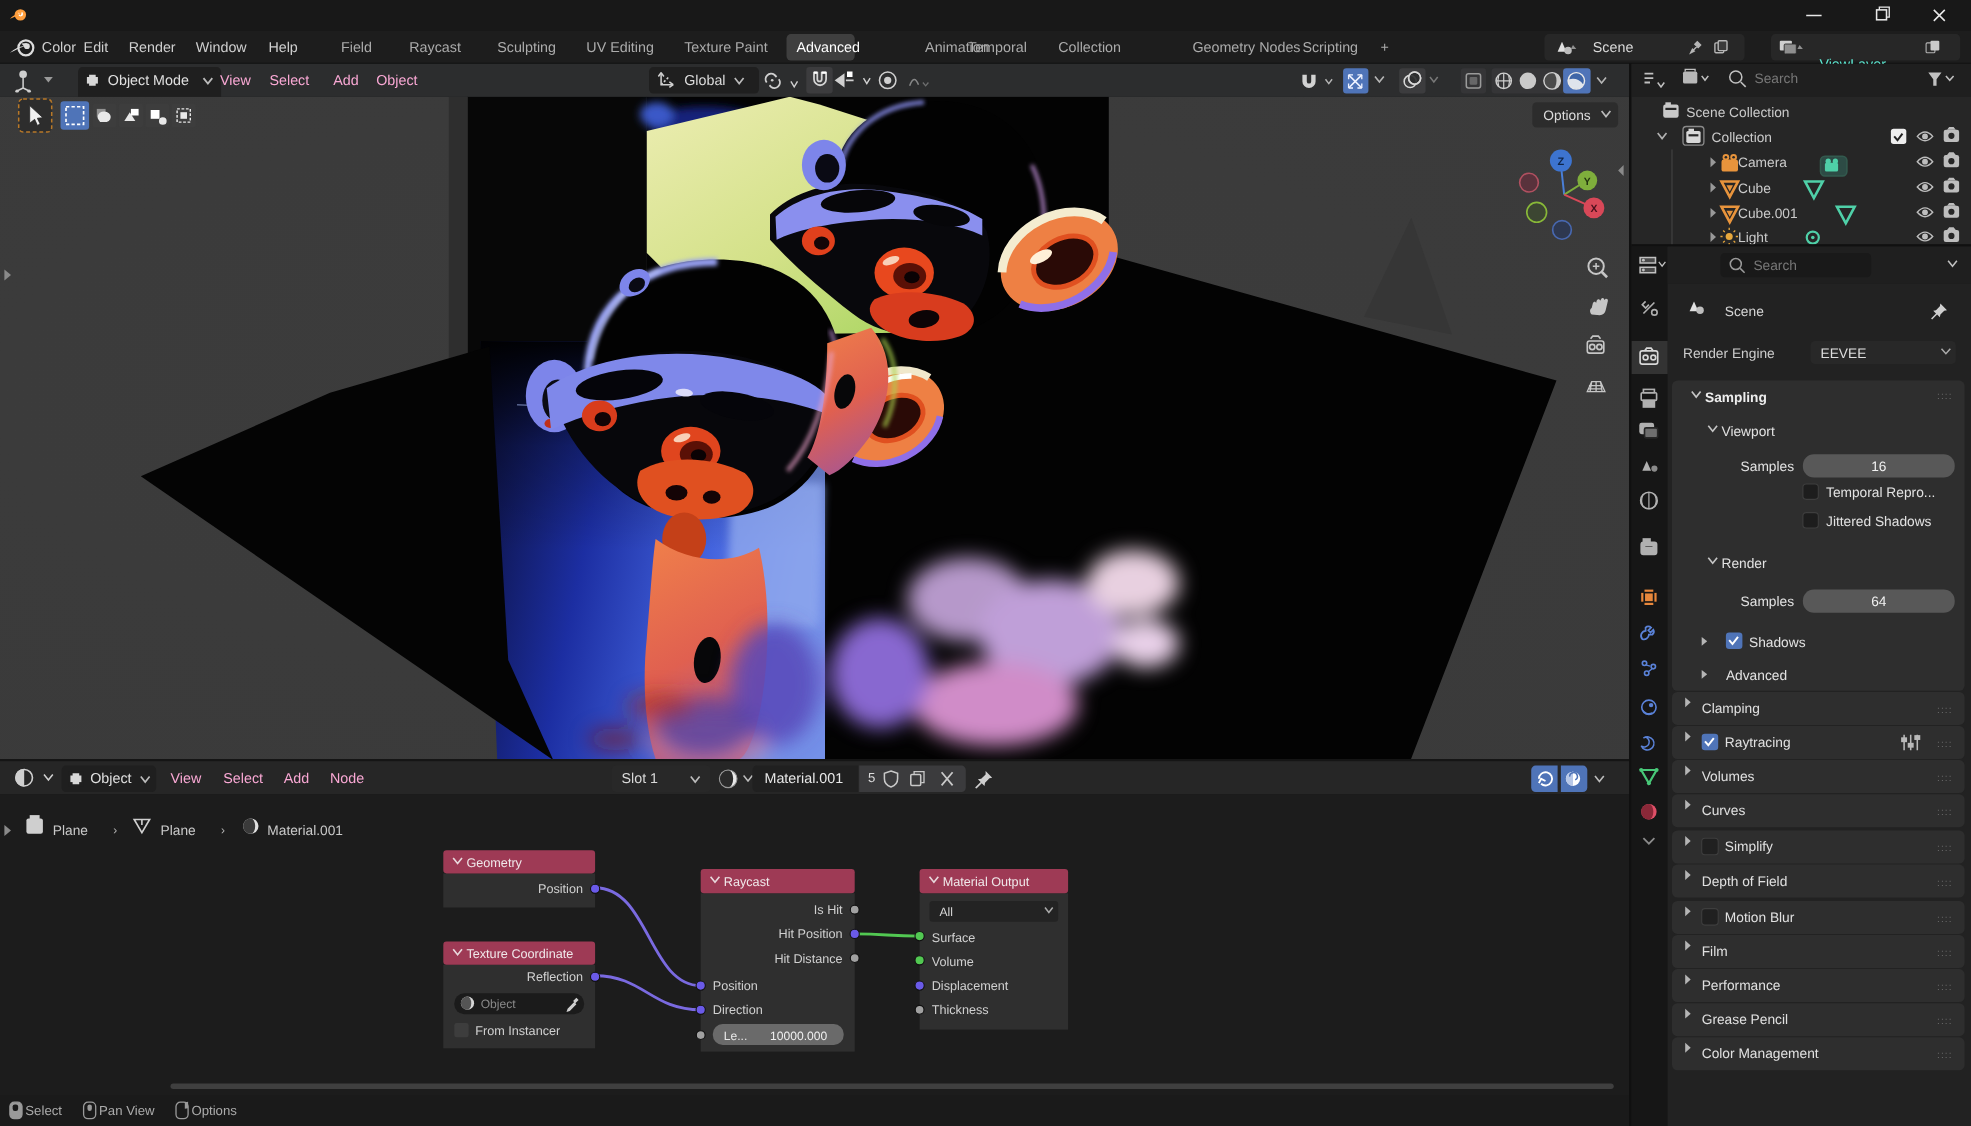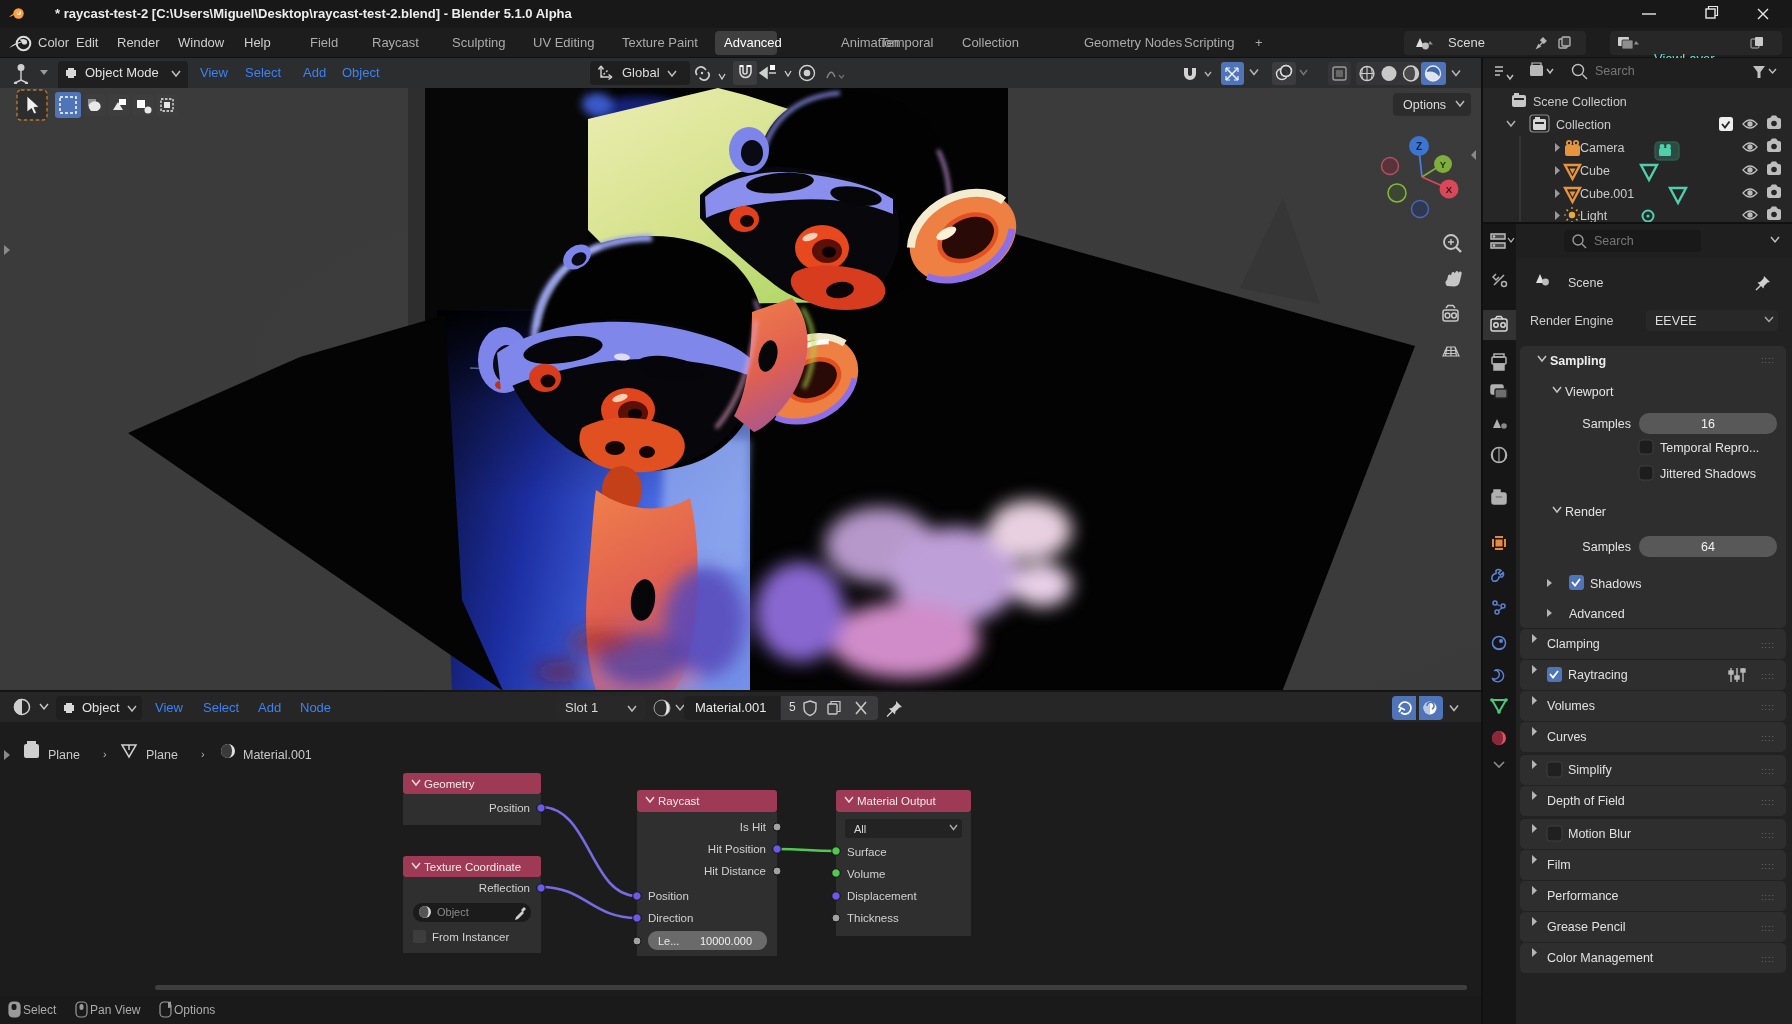--- a/index.html
+++ b/index.html
@@ -1,18 +1,18 @@
 <!DOCTYPE html>
 <html><head><meta charset="utf-8">
 <style>
 *{margin:0;padding:0;box-sizing:border-box}
 html,body{width:1792px;height:1024px;background:#1d1d1d;font-family:"Liberation Sans",sans-serif;overflow:hidden}
 body{position:relative}
 .abs{position:absolute}
-.txt{color:#3b82f6;font-size:13px;white-space:nowrap}
+.txt{color:#f9a8d4;font-size:13px;white-space:nowrap}
 #titlebar{left:0;top:0;width:1792px;height:28px;background:#181818}
 #topbar{left:0;top:28px;width:1792px;height:30px;background:#1d1d1d;border-bottom:1px solid #111}
 #vph{left:0;top:58px;width:1481px;height:30px;background:#2c2d2e}
 #scene{left:0;top:88px}
 #nodehdr{left:0;top:690px;width:1481px;height:32px;background:#262626;border-top:2px solid #151515}
 #nodecanvas{left:0;top:722px;width:1481px;height:274px;background:#1c1c1c}
 #statusbar{left:0;top:996px;width:1792px;height:28px;background:#1a1a1a}
 #outliner{left:1483px;top:58px;width:309px;height:166px;background:#262626}
 #props{left:1483px;top:224px;width:309px;height:800px;background:#222222}
 #vsep{left:1481px;top:58px;width:2px;height:966px;background:#101010}
@@ -21,21 +21,20 @@
 .tabactive{background:#3f3f3f;border-radius:4px;color:#fff}
 .menuitem{display:inline-block;padding:4px 9px;font-size:13px;color:#cfcfcf}
 </style></head>
 <body>
 <div class="abs" id="titlebar">
  <svg class="abs" style="left:8px;top:5px" width="18" height="18" viewBox="0 0 18 18">
   <circle cx="10.5" cy="8.5" r="5.2" fill="#ff9e3d"></circle>
       <circle cx="10.8" cy="7.8" r="2.2" fill="#fff"></circle>
   <path d="M1 12 C4 9 7 7.5 10 7.2 L8 5.5 12 5 11 9 9.5 8.2 C6 9.5 3.5 11.5 1 12 Z" fill="#ff9e3d"></path>
  </svg>
- <span class="abs" style="left:55px;top:6px;font-size:13px;font-weight:bold;color:#ededed">* raycast-test-2 [C:\Users\Miguel\Desktop\raycast-test-2.blend] - Blender 5.1.0 Alpha</span>
  <svg class="abs" style="left:1630px;top:0" width="162" height="28" viewBox="0 0 162 28">
   <g stroke="#e8e8e8" stroke-width="1.4" fill="none">
    <path d="M12 14 L26 14"></path>
    <rect x="76" y="9" width="9" height="9"></rect>
         <path d="M78.5 9 L78.5 6.5 87.5 6.5 87.5 15.5 85 15.5" stroke-width="1.2"></path>
    <path d="M128 9 L138 19 M138 9 L128 19"></path>
   </g>
  </svg>
 </div>
 <div class="abs" id="topbar">
@@ -94,21 +93,21 @@
 <div class="abs" id="vph">
  <svg class="abs" style="left:12px;top:4px" width="40" height="22" viewBox="0 0 40 22">
   <g stroke="#cfcfcf" fill="none" stroke-width="1.4">
    <path d="M9 18 L9 8 M9 18 L3 21 M9 18 L15 21"></path>
    <circle cx="9" cy="5.5" r="2.8" fill="#cfcfcf"></circle>
         <circle cx="3.5" cy="21" r="1.6" fill="#cfcfcf" stroke="none"></circle>
         <circle cx="14.5" cy="21" r="1.6" fill="#cfcfcf" stroke="none"></circle>
    <path d="M28 8 l8 0 -4 5 z" fill="#9a9a9a" stroke="none"></path>
   </g>
  </svg>
- <div class="abs" style="left:58px;top:3px;width:130px;height:40px;background:#1f1f1f;border-radius:4px">
+ <div class="abs" style="left:71px;top:3px;width:130px;height:40px;background:#1f1f1f;border-radius:4px">
   <svg class="abs" style="left:5px;top:4px" width="17" height="16" viewBox="0 0 17 16">
         <rect x="3" y="3" width="10" height="10" rx="1" fill="#d8d8d8"></rect>
         <rect x="1" y="1" width="4" height="4" fill="#1f1f1f"></rect>
         <rect x="11" y="1" width="4" height="4" fill="#1f1f1f"></rect>
         <rect x="1" y="11" width="4" height="4" fill="#1f1f1f"></rect>
         <rect x="11" y="11" width="4" height="4" fill="#1f1f1f"></rect>
       </svg>
   <span class="abs txt" style="left:27px;top:4px;color:#e0e0e0">Object Mode</span>
   <svg class="abs" style="left:112px;top:9px" width="12" height="8" viewBox="0 0 12 8">
         <path d="M2 1 l4 5 4-5" stroke="#bbb" stroke-width="1.6" fill="none"></path>

